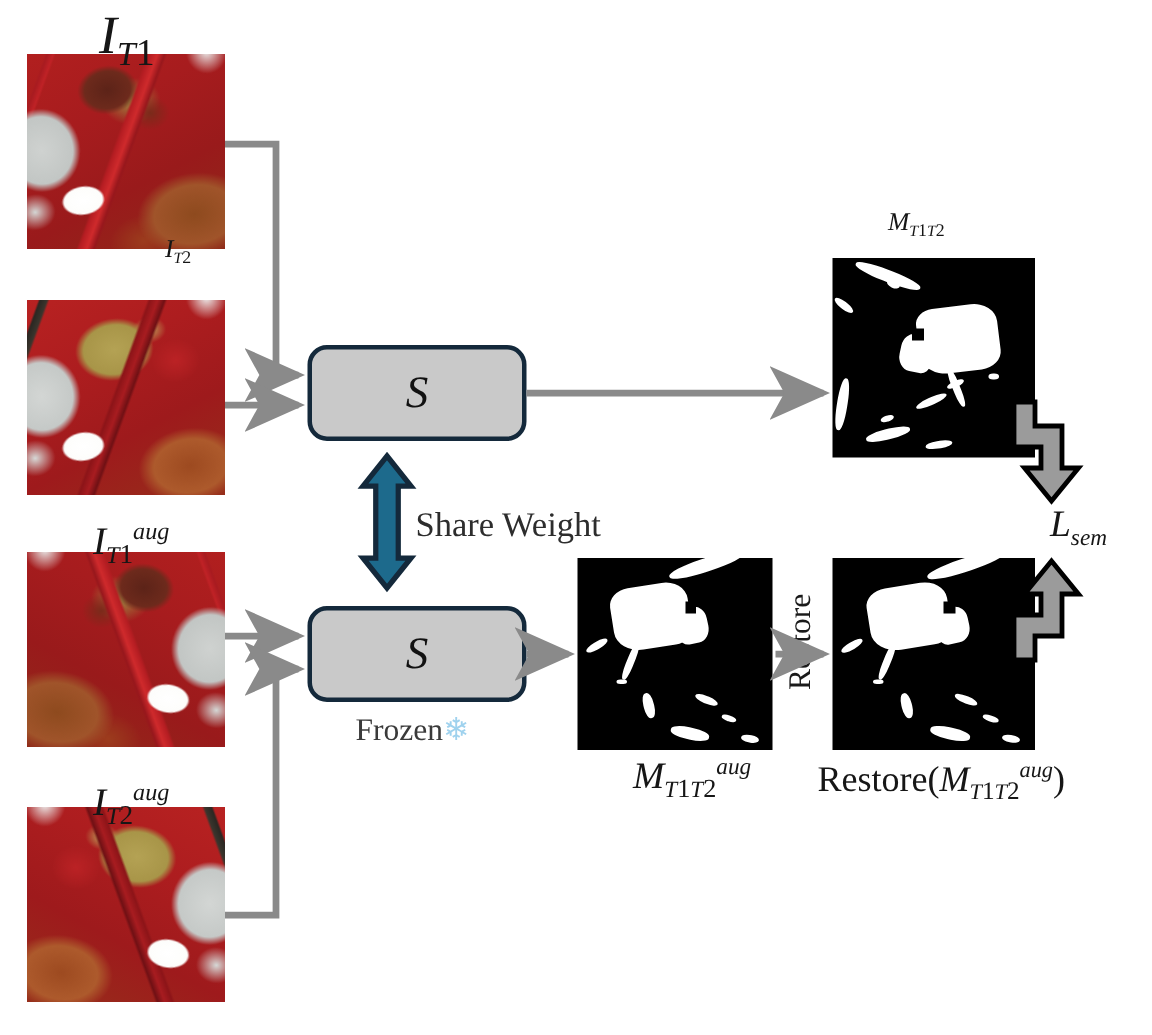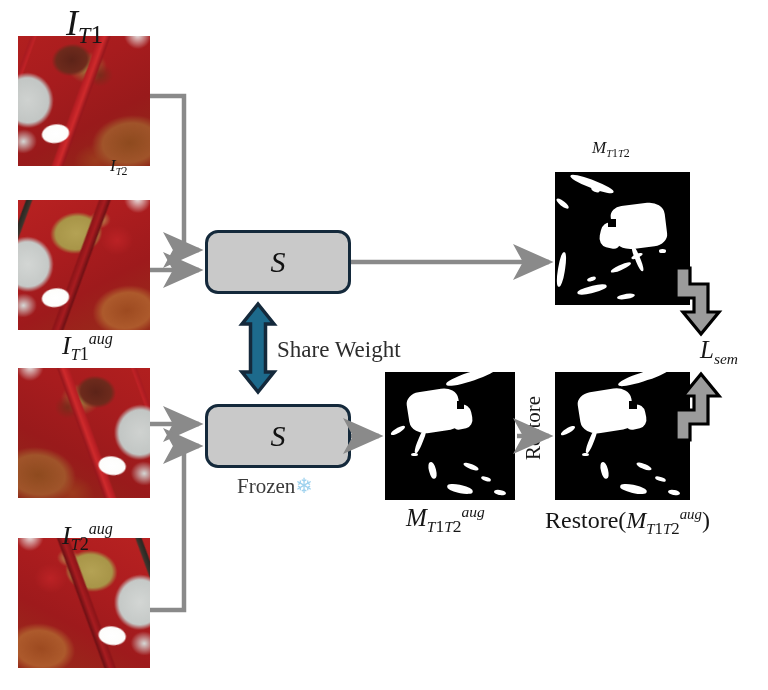--- a/index.html
+++ b/index.html
@@ -162,21 +162,21 @@
   </div>
 
   <div class="lbl" style="left:66px; top:2px; font-size:36px;">
     <span class="it">I</span><span class="sub">T</span><span class="subsub">1</span>
   </div>
 
   <div class="lbl" style="left:66px; top:156px; font-size:17px;margin-left:44px;">
     <span class="it">I</span><span class="sub">T</span><span class="subsub">2</span>
   </div>
 
-  <div class="lbl" style="left:62px; top:330px; font-size:26px;">
+  <div class="lbl" style="left:62px; top:346px; font-size:26px;">
     <span class="it">I</span><span class="sub">T</span><span class="subsub">1</span><span class="sup">aug</span>
   </div>
 
   <div class="lbl" style="left:62px; top:500px; font-size:26px;margin-top:20px;">
     <span class="it">I</span><span class="sub">T</span><span class="subsub">2</span><span class="sup">aug</span>
   </div>
 
   <div class="sblock" style="left:205px; top:230px; width:146px; height:64px;">
     <span>S</span>
   </div>
@@ -235,21 +235,21 @@
     <div class="blob" style="left:60%; top:72%; width:12%; height:4%; transform:rotate(22deg); border-radius:46%;"></div>
     <div class="blob" style="left:74%; top:82%; width:8%; height:3%; transform:rotate(18deg); border-radius:46%;"></div>
     <div class="blob" style="left:20%; top:63%; width:5%; height:3%; border-radius:46%;"></div>
     <div class="blob" style="left:84%; top:92%; width:9%; height:4%; transform:rotate(10deg); border-radius:46%;"></div>
   </div>
 
   <div class="lbl" style="left:592px; top:138px; font-size:17px;">
     <span class="it">M</span><span class="sub">T</span><span class="subsub">1</span><span class="sub">T</span><span class="subsub">2</span>
   </div>
 
-  <div class="lbl" style="left:406px; top:503px; font-size:25px;">
+  <div class="lbl" style="left:422px; top:503px; font-size:25px;">
     <span class="it">M</span><span class="sub">T</span><span class="subsub">1</span><span class="sub">T</span><span class="subsub">2</span><span class="sup">aug</span>
   </div>
 
   <div class="lbl" style="left:545px; top:506px; font-size:24px;">
     <span>Restore(</span><span class="it">M</span><span class="sub">T</span><span class="subsub">1</span><span class="sub">T</span><span class="subsub">2</span><span class="sup">aug</span><span>)</span>
   </div>
 
   <div class="restore-rot" style="left:521px; top:460px;">
     <span>Restore</span>
   </div>

